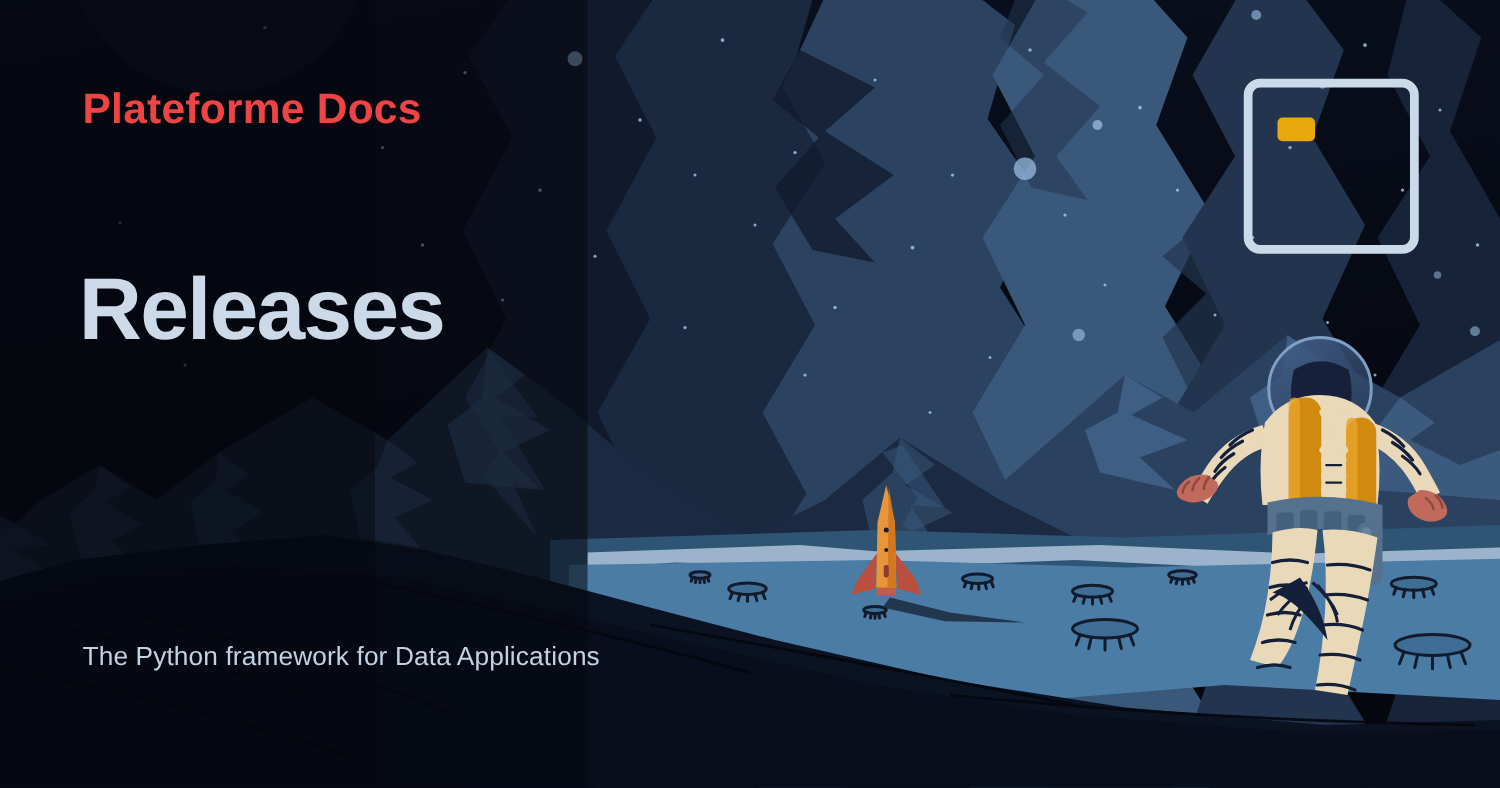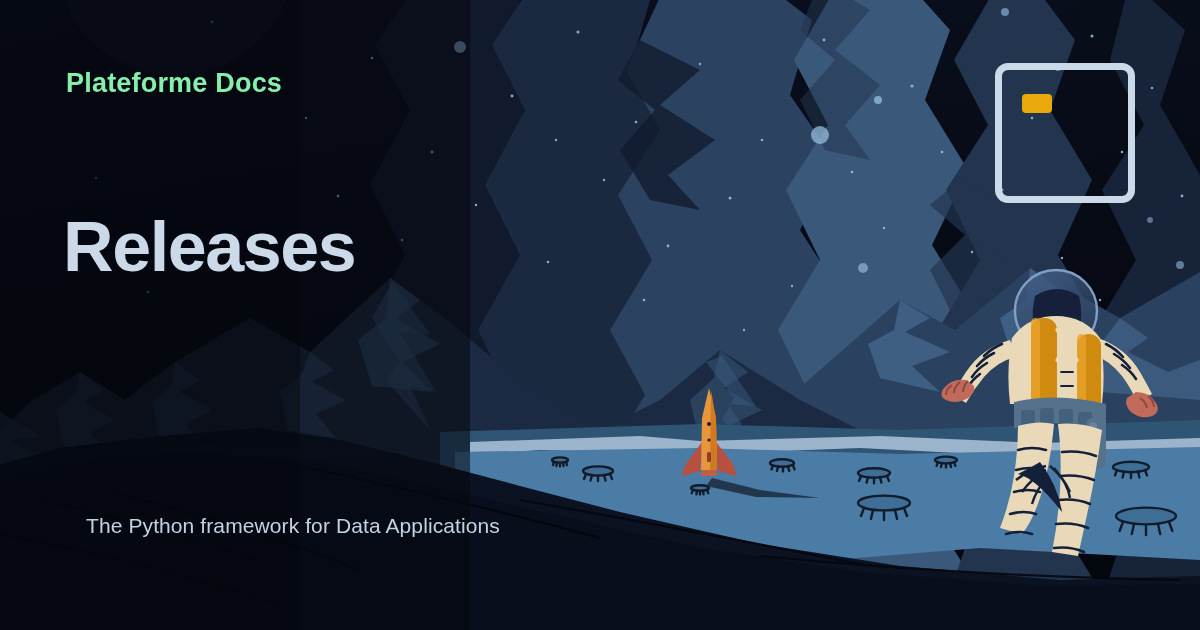--- a/index.html
+++ b/index.html
@@ -7,32 +7,32 @@
   #card{
     position:relative;width:1200px;height:630px;overflow:hidden;
     background:#05070e;
   }
   #art{position:absolute;inset:0;width:1200px;height:630px;}
   
   .txt-layer{position:absolute;inset:0;z-index:40;pointer-events:none;}
   .txt-layer > *{pointer-events:auto;}
   #brand{
     position:absolute;left:66px;top:68px;
-    font-size:27px;font-weight:700;letter-spacing:.2px;
-    color:#86efac;white-space:nowrap;text-align:right;
+    font-size:34px;font-weight:700;letter-spacing:.2px;
+    color:#ef4444;white-space:nowrap;text-align:right;
   }
   #title{
     position:absolute;left:63px;top:165px;
     font-size:70px;font-weight:700;letter-spacing:-1.4px;
     color:#ccd9e8;white-space:nowrap;line-height:1;
   }
   #tagline{
     position:absolute;left:66px;top:514px;
     font-size:21px;font-weight:400;letter-spacing:.1px;
-    color:#c3d2e2;white-space:nowrap;margin-left:20px;
+    color:#c3d2e2;white-space:nowrap;
   }
   
   #logo{
     position:absolute;left:995px;top:63px;width:140px;height:140px;
     border:7px solid #cbdae8;border-radius:13px;
     box-sizing:border-box;z-index:40;
   }
   #logo-chip{
     position:absolute;left:20px;top:24px;width:30px;height:19px;
     background:#e9a90c;border-radius:4px;

